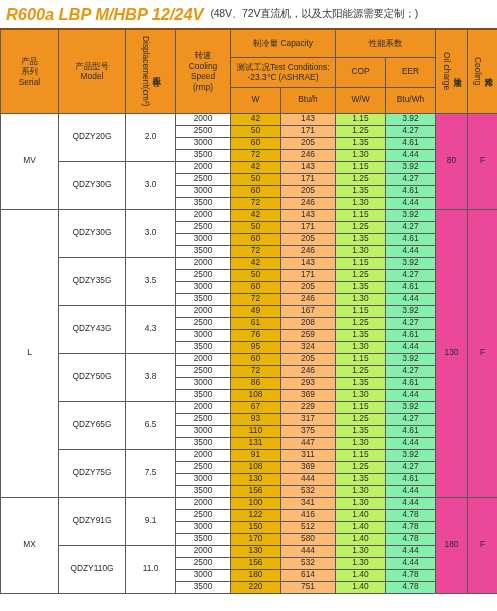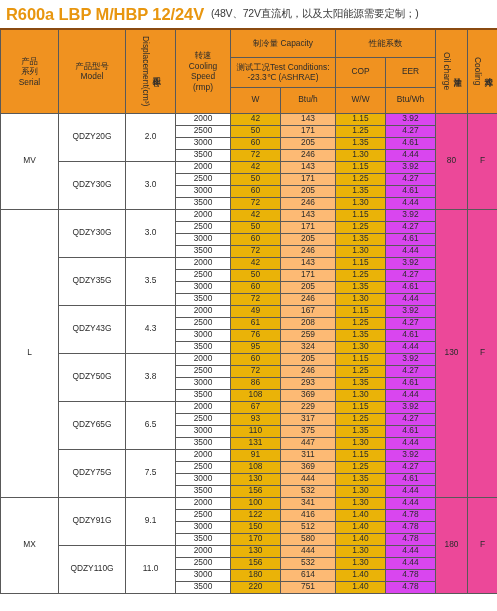--- a/index.html
+++ b/index.html
@@ -21,20 +21,21 @@
     align-items: center;
     padding-left: 6px;
     gap: 7px;
     white-space: nowrap;
   }
   .title-main {
     color: #e8960f;
     font-weight: bold;
     font-size: 16.5px;
     letter-spacing: -0.1px;
+    font-style: italic;
   }
   .title-sub {
     color: #3a3a3a;
     font-size: 10.5px;
     letter-spacing: -0.2px;
   }
   
   table.spec {
     border-collapse: collapse;
     table-layout: fixed;
@@ -74,22 +75,22 @@
     align-items: center;
     height: 100%;
     gap: 1px;
   }
   .hd-stack { display: block; line-height: 1.25; }
   .small { font-size: 7.6px; }
   
   .c-rpm  { background: #ffffff; }
   .c-w    { background: #eab308; border-color:#7a7a7a; }
   .c-btuh { background: #fdba74; border-color:#7a7a7a; }
-  .c-cop  { background: #eab308; border-color:#7a7a7a; }
-  .c-eer  { background: #d946ef; border-color:#7a7a7a; }
+  .c-cop  { background: #bef264; border-color:#7a7a7a; }
+  .c-eer  { background: #86efac; border-color:#7a7a7a; }
   .c-plain{ background: #ec4899; }
   .grp { background:#ffffff; }
   .thickline td { border-top: 2px solid #595959; }
 </style>
 </head>
 <body>
 
 <div id="page">
 
   <div class="title-bar">

